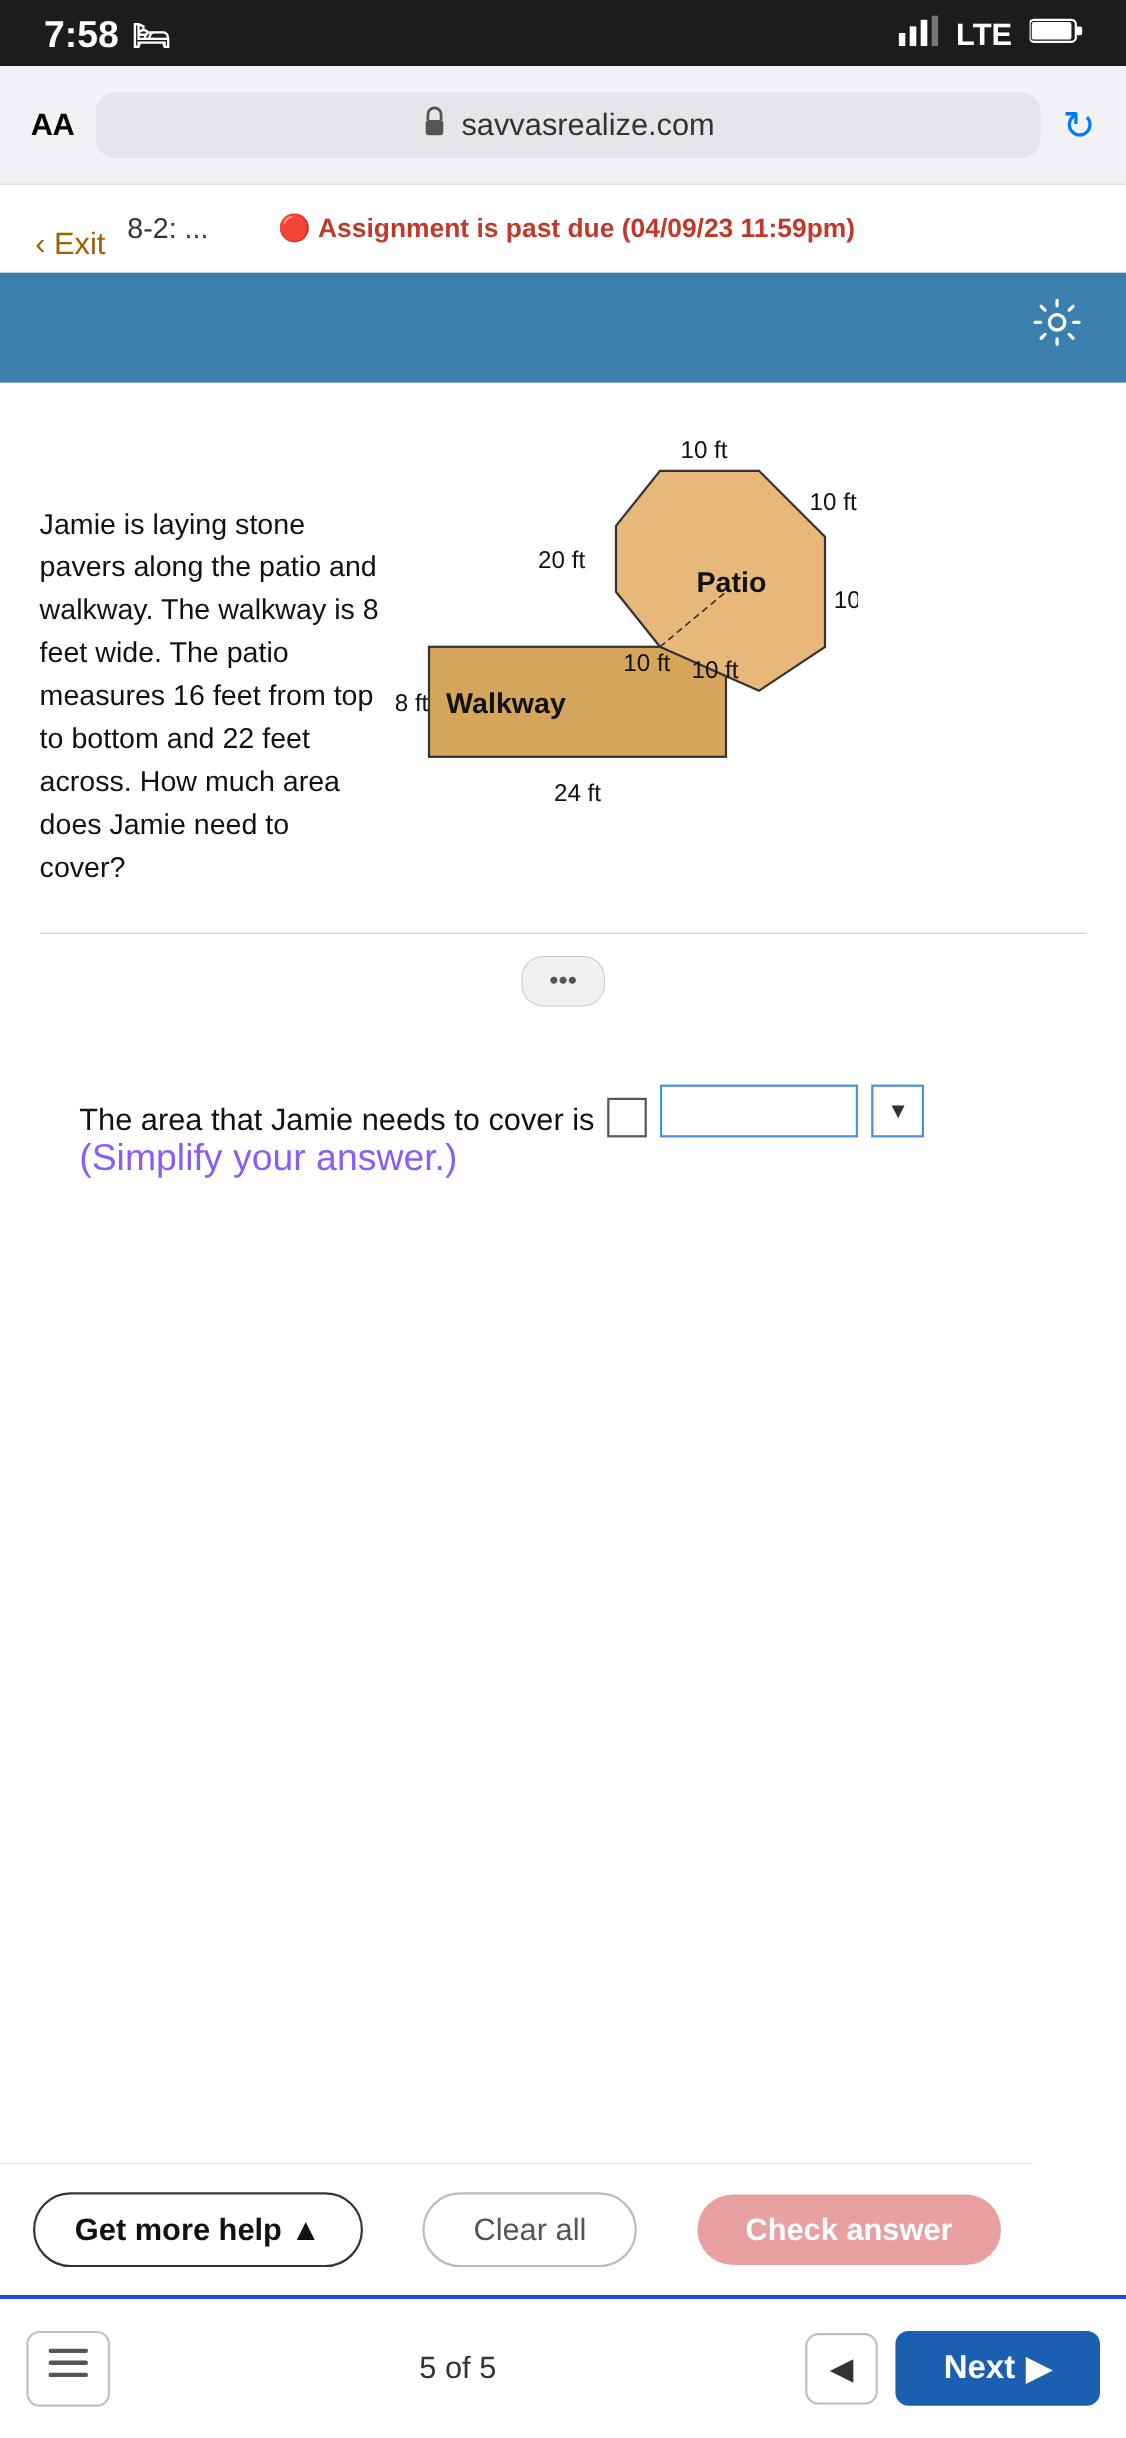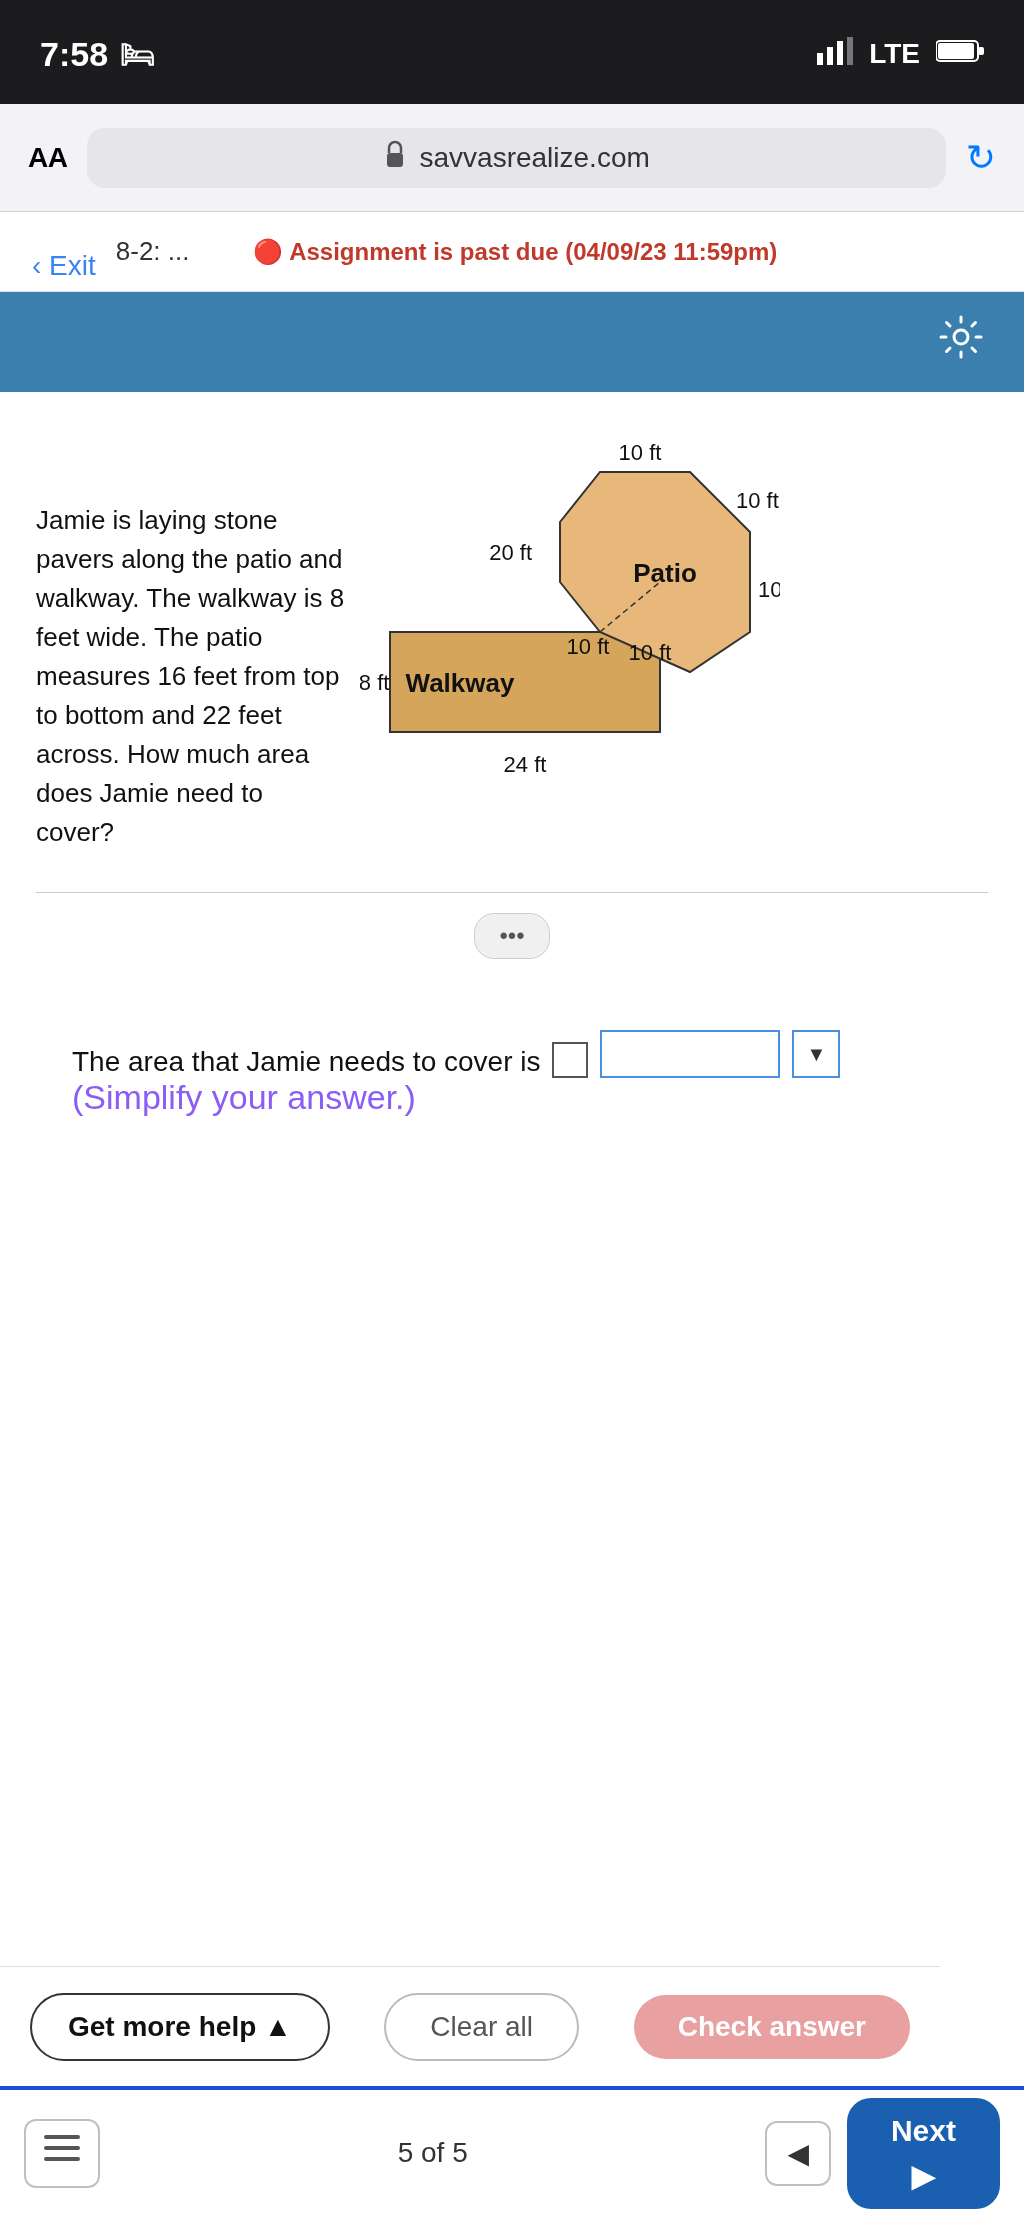--- a/index.html
+++ b/index.html
@@ -14,21 +14,21 @@
     }
 
     
     .status-bar {
       background: #1c1c1e;
       color: #fff;
       display: flex;
       justify-content: space-between;
       align-items: center;
       padding: 18px 40px 14px 40px;
-      height: 104px;
+      height: 60px;
     }
     .status-time {
       font-size: 34px;
       font-weight: 600;
       display: flex;
       align-items: center;
       gap: 12px;
     }
     .status-right {
       display: flex;
@@ -289,28 +289,27 @@
       border-radius: 12px;
       padding: 14px 20px;
       background: #fff;
       font-size: 28px;
       color: #333;
     }
     .btn-next {
       background: #1a5fb0;
       color: #fff;
       border: none;
-      border-radius: 24px;
+      border-radius: 12px;
       padding: 16px 44px;
       font-size: 30px;
       font-weight: 600;
       display: flex;
       align-items: center;
       gap: 10px;
-      flex-direction: column;
     }
 
     
     .footer-spacer {
       height: 280px;
     }
   </style>
 </head>
 <body>
 
@@ -348,21 +347,21 @@
         <rect x="4" y="14" width="16" height="14" rx="3" fill="#555"></rect>
         <path d="M6 14v-5a6 6 0 0 1 12 0v5" fill="none" stroke="#555" stroke-width="2.5"></path>
       </svg>
     </span>
     <span class="browser-url-text">savvasrealize.com</span>
   </div>
   <span class="browser-refresh" style="font-size:36px; color:#007aff;">↻</span>
 </div>
 
 <div class="nav-bar">
-  <span class="nav-exit" style="color:#3b82f6; font-size:28px;margin-top:28px;">‹ Exit</span>
+  <span class="nav-exit" style="color:#a16207; font-size:28px;margin-top:28px;">‹ Exit</span>
   <span class="nav-breadcrumb">8-2: ...</span>
   <span class="nav-due" style="font-size:24px;">🔴 Assignment is past due (04/09/23 11:59pm)</span>
 </div>
 
 <div class="blue-header">
   <span class="gear-icon">
     <svg width="46" height="46" viewBox="0 0 46 46" fill="none">
       <circle cx="23" cy="23" r="7" stroke="white" stroke-width="3"></circle>
       <path d="M23 3v5M23 38v5M3 23h5M38 23h5M8.5 8.5l3.5 3.5M34 34l3.5 3.5M8.5 37.5l3.5-3.5M34 12l3.5-3.5" stroke="white" stroke-width="3" stroke-linecap="round"></path>
     </svg>

